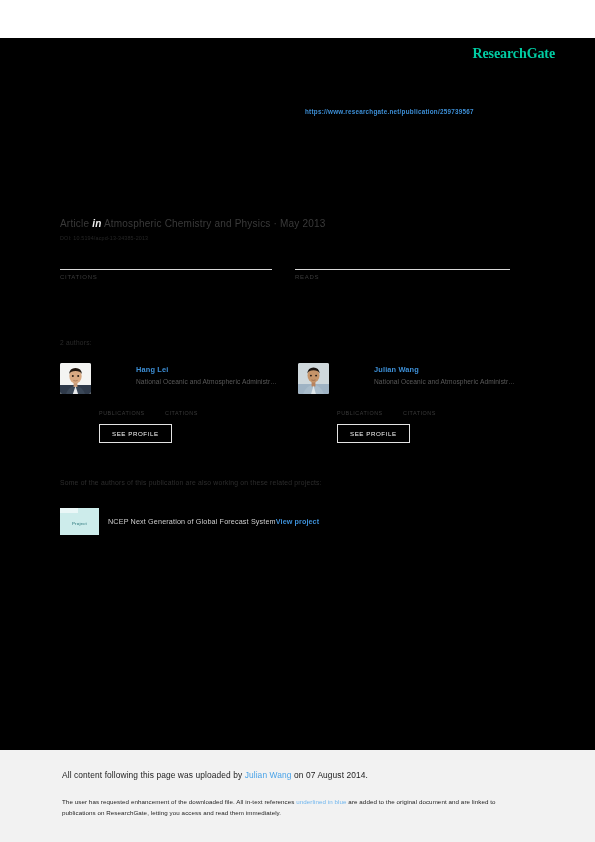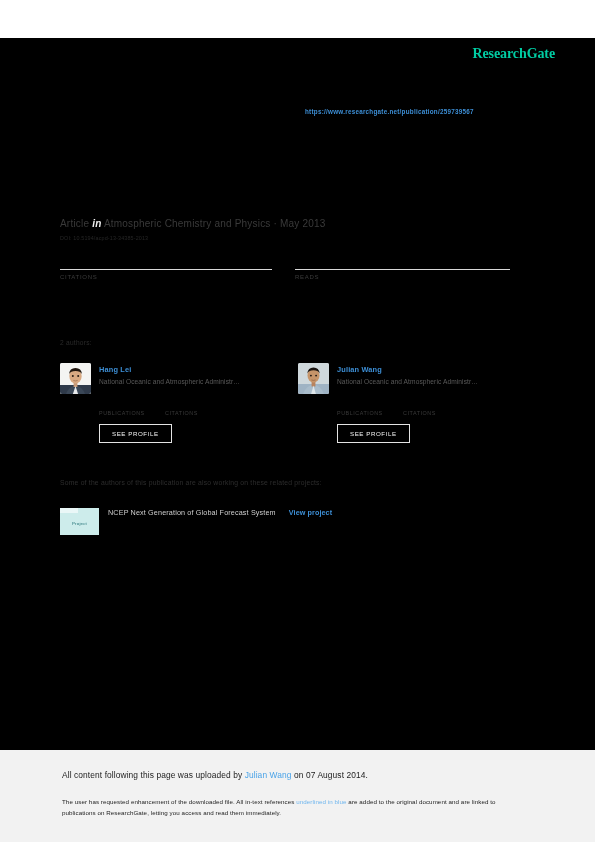--- a/index.html
+++ b/index.html
@@ -143,20 +143,21 @@
   .author {
     position: absolute;
     top: 363px;
   }
   .author.a0 { left: 60px; }
   .author.a1 { left: 298px; }
 
   .author-row {
     display: flex;
     align-items: flex-start;
+    gap: 37px;
   }
   .avatar {
     width: 31px;
     height: 31px;
     flex: 0 0 31px;
     border-radius: 2px;
     overflow: hidden;
     position: relative;
     background: #cfd3d6;
   }
@@ -222,20 +223,21 @@
     font-size: 6.8px;
     color: #2d2d2d;
     letter-spacing: 0.2px;
     white-space: nowrap;
   }
   .project-row {
     position: absolute;
     left: 60px;
     top: 508px;
     display: flex;
+    align-items: center;
   }
   .project-thumb {
     width: 39px;
     height: 27px;
     flex: 0 0 39px;
     background: #cdeceb;
     position: relative;
     overflow: hidden;
   }
   .project-thumb .tab {
@@ -256,21 +258,21 @@
     line-height: 22px;
   }
   .project-title {
     margin-left: 9px;
     font-size: 7.2px;
     color: #cfcfcf;
     letter-spacing: 0.15px;
     white-space: nowrap;
   }
   .view-project {
-    margin-left: 13px;
+    margin-left: 0;
     font-size: 7.2px;
     font-weight: bold;
     color: #3d8fd6;
     letter-spacing: 0.1px;
     white-space: nowrap;
     cursor: pointer;
   }
 
   
   .footer {

